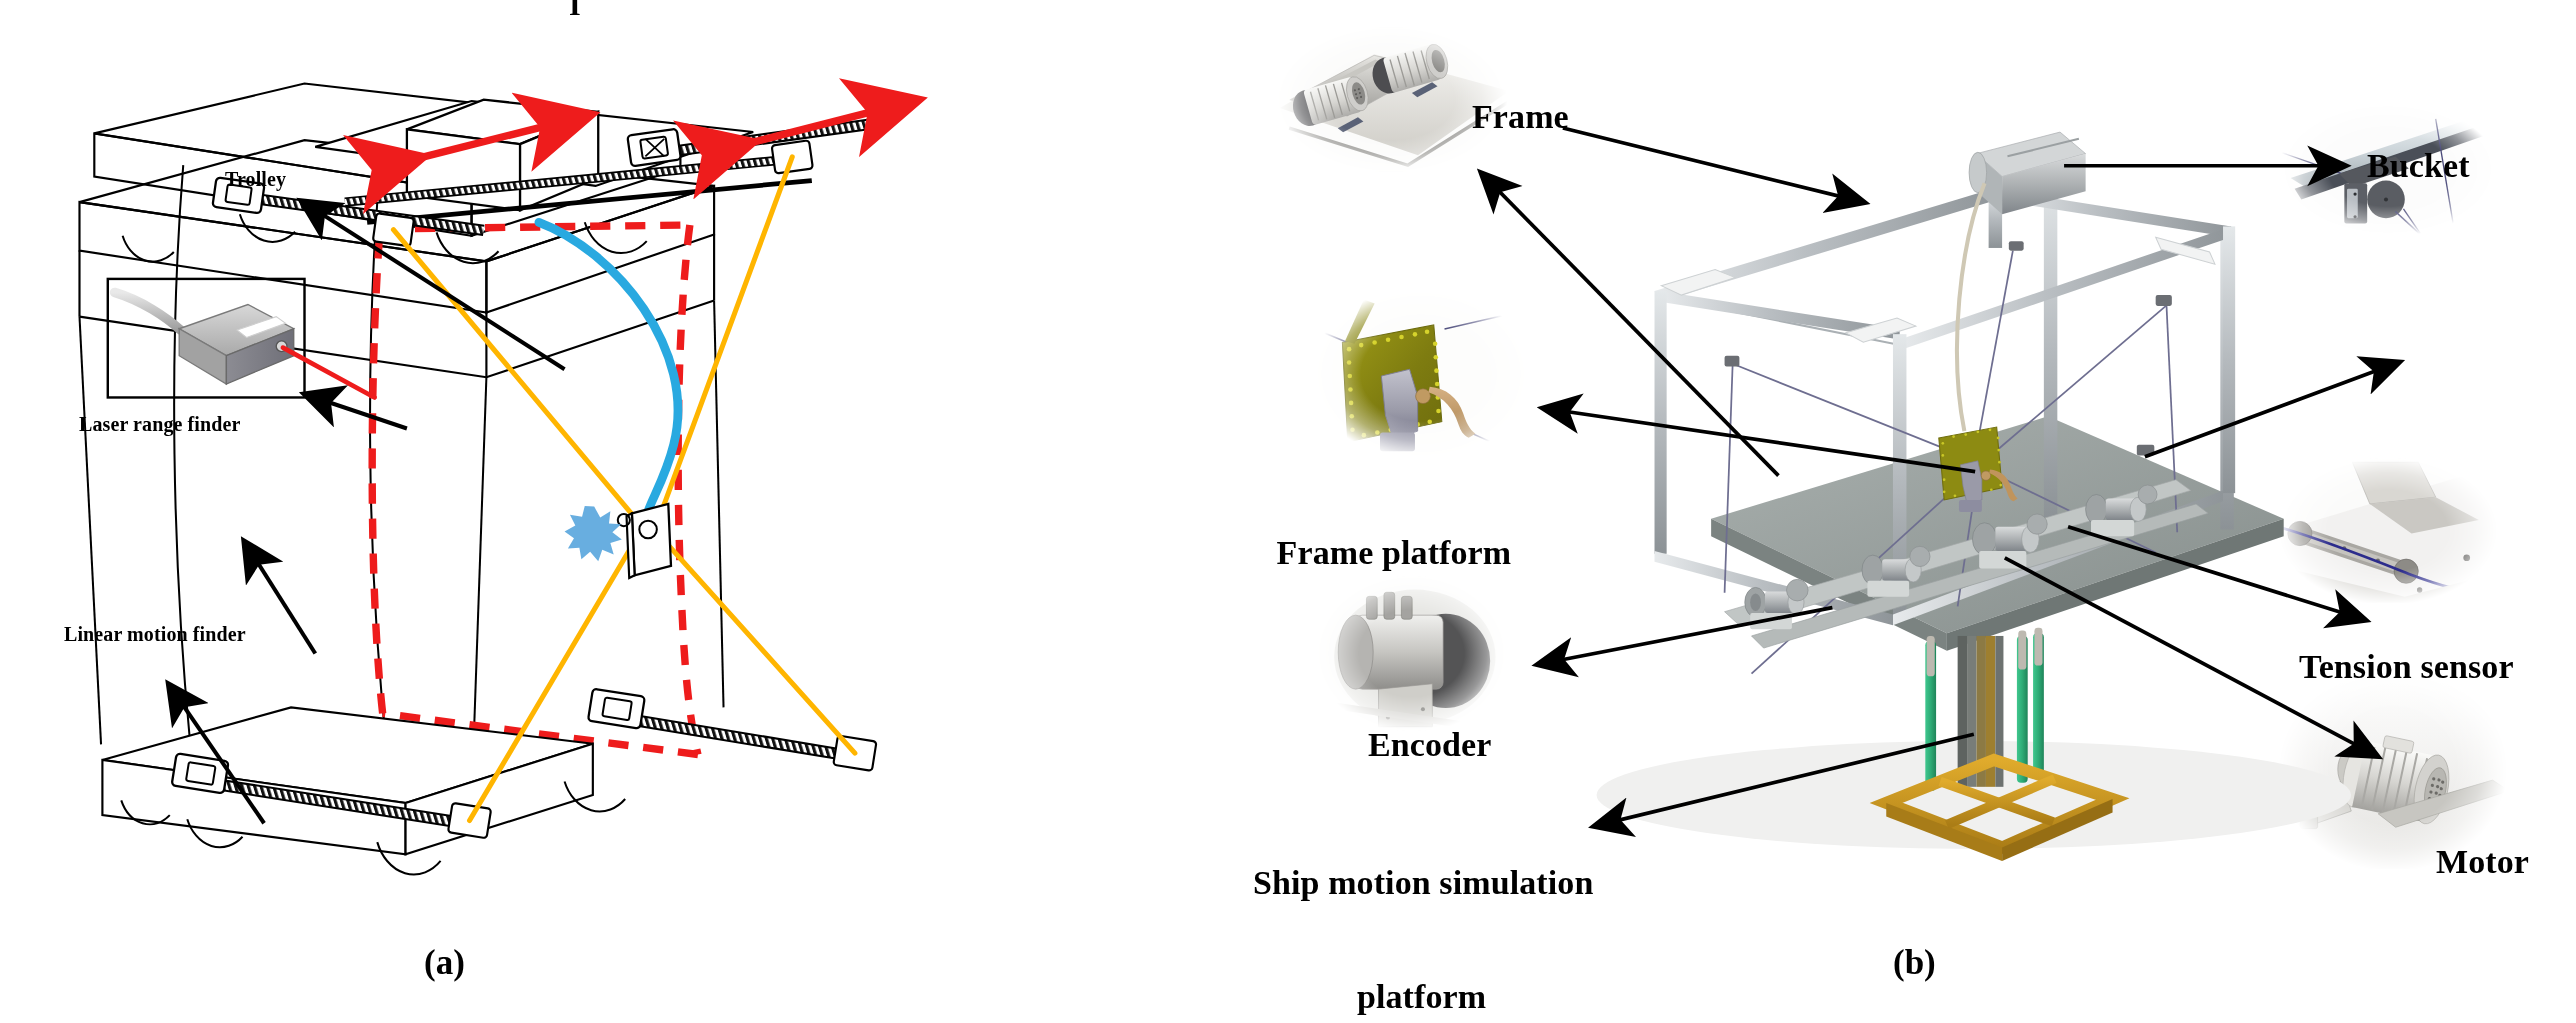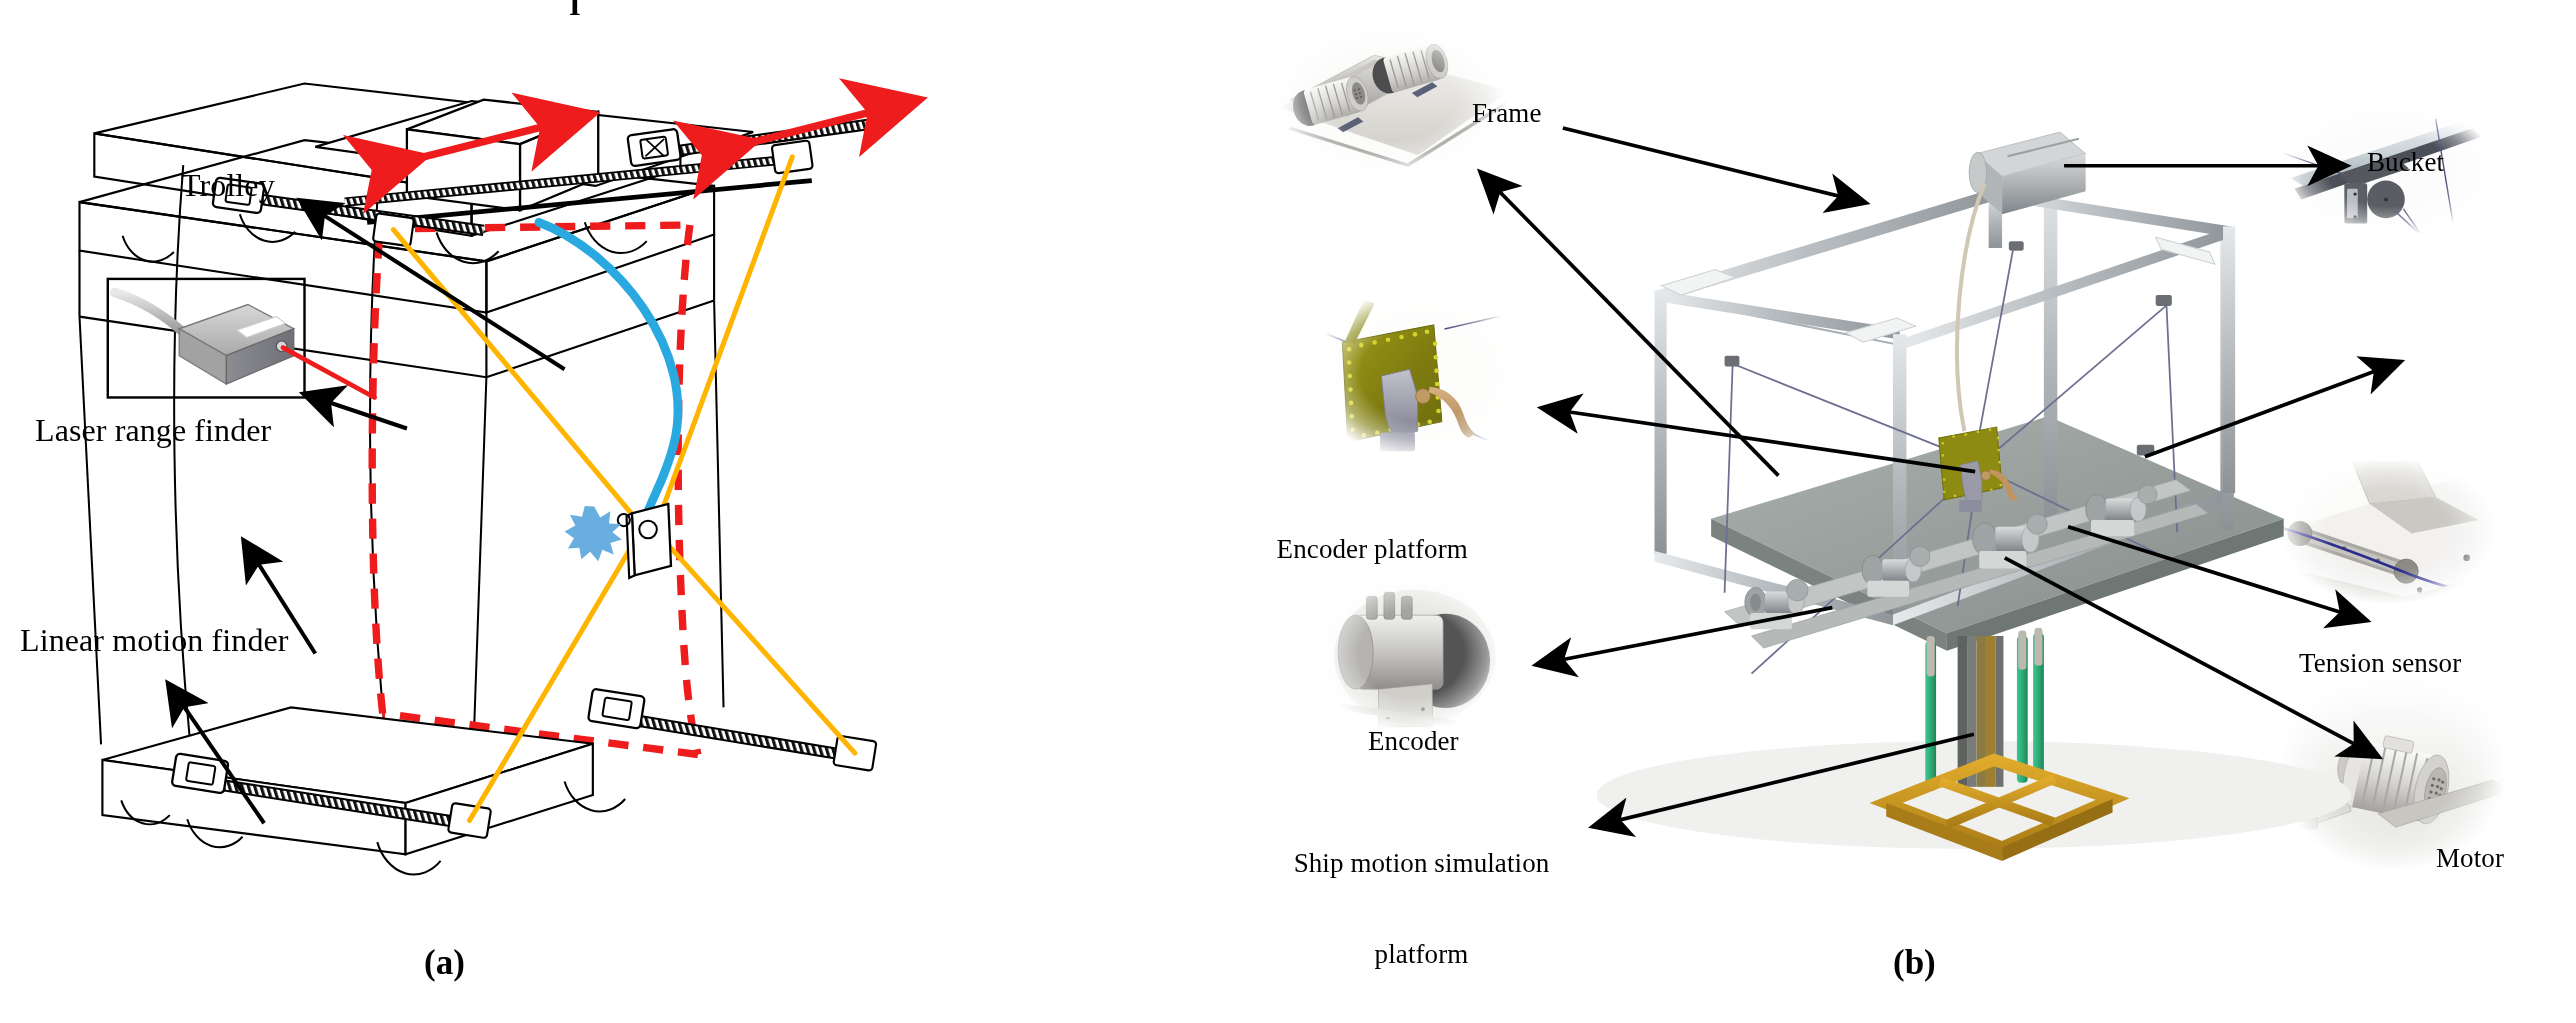--- a/index.html
+++ b/index.html
@@ -11,22 +11,22 @@
   }
   .figure{position:absolute;inset:0;}
   .panel{position:absolute;top:0;height:1024px;}
   #panel-a{left:0;width:1280px;}
   #panel-b{left:1280px;width:1296px;}
 
   svg.art{position:absolute;left:0;top:0;overflow:visible;}
 
   
   .lbl{position:absolute;white-space:pre;line-height:1.12;}
-  .lbl-a{font-weight:400;font-size:32px;letter-spacing:0.1px;}
-  .lbl-b{font-weight:400;font-size:27px;letter-spacing:0.1px;}
+  .lbl-a{font-weight:700;font-size:20px;letter-spacing:0.1px;margin-left:44px;}
+  .lbl-b{font-weight:700;font-size:34px;letter-spacing:0.1px;}
   .lbl-b.two-line{text-align:center;}
   .caption{position:absolute;font-weight:700;font-size:35px;}
   .photo-rect{position:absolute;overflow:hidden;
     -webkit-mask-image:radial-gradient(ellipse 52% 54% at 50% 50%,#000 52%,rgba(0,0,0,.6) 74%,transparent 95%);
     mask-image:radial-gradient(ellipse 52% 54% at 50% 50%,#000 52%,rgba(0,0,0,.6) 74%,transparent 95%);
   }
 </style>
 </head>
 <body>
 
@@ -717,21 +717,21 @@
 
         <path d="M1030,1090 L468,1226"></path>
       </g>
     </svg>
 
     <div class="lbl lbl-b" style="left:192px;top:98px;">Frame</div>
 
     <div class="lbl lbl-b" style="left:1087px;top:147px;">Bucket</div>
 
 
-    <div class="lbl lbl-b" style="left:-3.4px;top:534px;">Encoder platform</div>
+    <div class="lbl lbl-b" style="left:-3.4px;top:534px;">Frame platform</div>
 
     <div class="lbl lbl-b" style="left:1019px;top:648px;">Tension sensor</div>
 
     <div class="lbl lbl-b" style="left:88px;top:726px;">Encoder</div>
 
     <div class="lbl lbl-b" style="left:1135px;top:843px;margin-left:21px;">Motor</div>
 
     <div class="lbl lbl-b two-line" style="left:-27px;top:788px;width:337px;">
       <div>Ship motion simulation</div>
       <div>platform</div>

